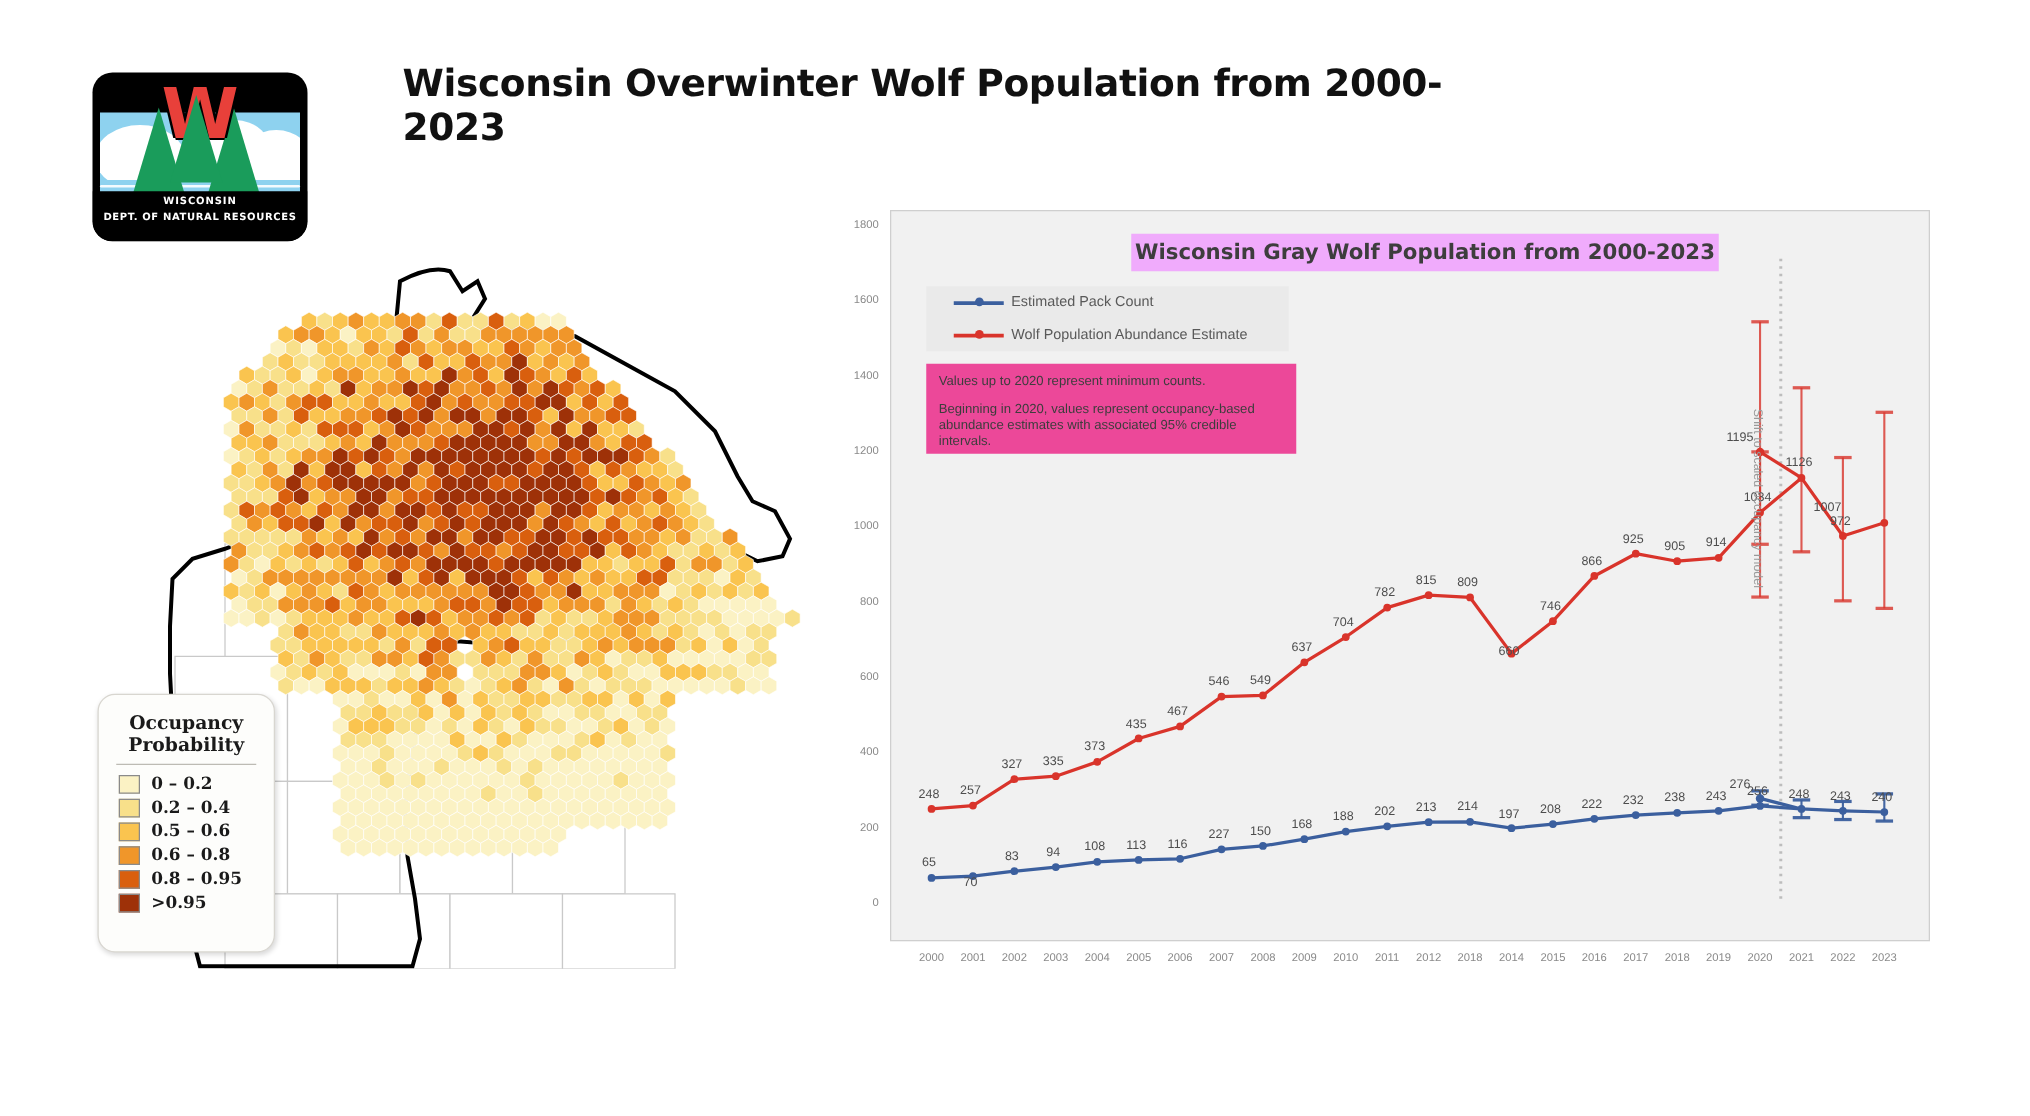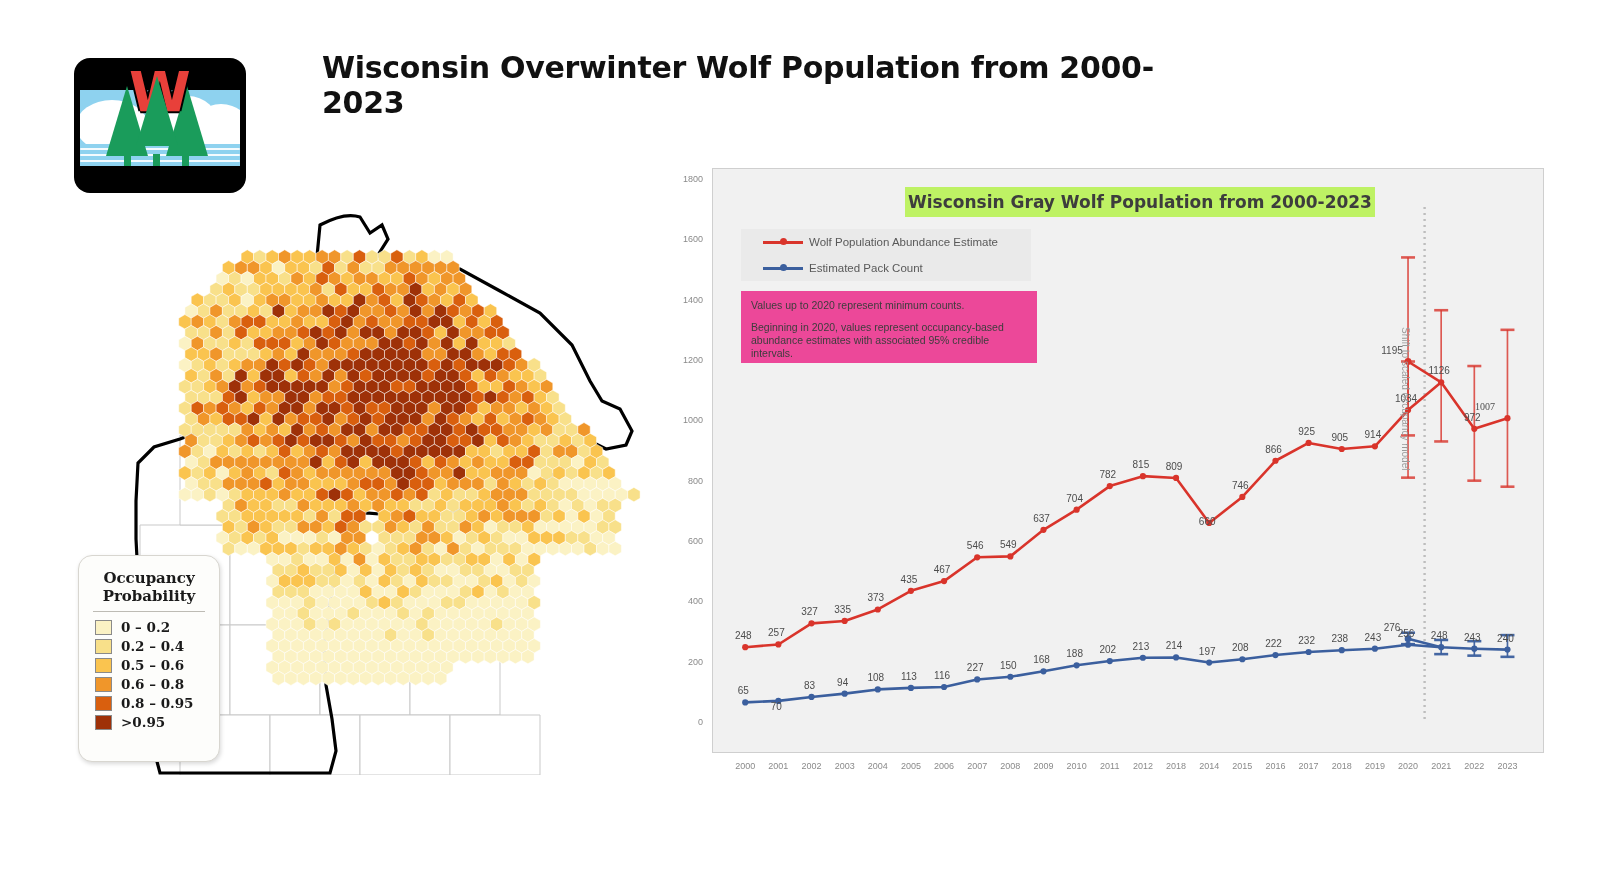--- a/index.html
+++ b/index.html
@@ -59,21 +59,21 @@
   }
   #map-legend .lg-rule{margin:6px 14px 7px 14px;height:1px;background:#bdbbb4;}
   .lg-row{display:flex;align-items:center;margin:0 0 3px 16px;}
   .lg-sw{width:15px;height:13px;border:1px solid #8a8a8a;margin-right:9px;flex:none;}
   .lg-lbl{font-size:13.5px;font-weight:bold;color:#1a1a1a;font-family:"DejaVu Serif",serif;}
 
   
   #chart-panel{position:absolute;left:712px;top:168px;width:830px;height:583px;
     background:#f1f1f1;border:1px solid #cfcfcf;}
   #chart-title-box{position:absolute;left:192px;top:18px;width:470px;height:30px;
-    background:#bef264;display:flex;align-items:center;justify-content:center;}
+    background:#f0abfc;display:flex;align-items:center;justify-content:center;}
   #chart-title-box span{font-size:17px;font-weight:bold;color:#3d3d3d;font-family:"DejaVu Sans",sans-serif;}
 
   #chart-legend{position:absolute;left:28px;top:60px;width:290px;height:52px;background:#eaeaea;}
   .cl-row{display:flex;align-items:center;height:26px;padding-left:22px;}
   .cl-line{width:40px;height:3px;position:relative;margin-right:6px;flex:none;}
   .cl-line i{position:absolute;left:17px;top:-2.5px;width:7px;height:7px;border-radius:50%;}
   .cl-txt{font-size:11.5px;color:#595959;}
 
   #chart-note{position:absolute;left:28px;top:122px;width:296px;height:72px;background:#ec4899;
     padding:8px 10px;box-sizing:border-box;}
@@ -106,20 +106,24 @@
     <div class="wave" style="top:10px;"></div>
     <div class="wave" style="top:16px;"></div>
   </div>
   <div class="tree t1"></div>
   <div class="tree t3"></div>
   <div class="trunk k1"></div>
   <div class="trunk k3"></div>
   <div class="logo-w">W</div>
   <div class="tree t2"></div>
   <div class="trunk k2"></div>
+  <div class="logo-blackband">
+    <div class="l1">WISCONSIN</div>
+    <div class="l2">DEPT. OF NATURAL RESOURCES</div>
+  </div>
 </div>
 
 <div id="map-panel">
   <svg id="map-svg" width="570" height="580" viewBox="0 0 570 580">
     <g id="county-lines" stroke="#c9c9c9" stroke-width="1" fill="#ffffff">
       <path d="M20,330 L20,430 L110,430 L110,330 Z"></path>
       <path d="M110,330 L110,430 L200,430 L200,330 Z"></path>
       <path d="M200,330 L200,430 L290,430 L290,330 Z"></path>
       <path d="M290,330 L290,430 L380,430 L380,330 Z"></path>
       <path d="M20,430 L20,520 L110,520 L110,430 Z"></path>
@@ -1240,30 +1244,30 @@
 </div>
 
 <div id="chart-panel">
 
   <div id="chart-title-box">
     <span>Wisconsin Gray Wolf Population from 2000-2023</span>
   </div>
 
   <div id="chart-legend">
     <div class="cl-row">
+      <span class="cl-line" style="background:#3b5f9e;">
+          <i style="background:#3b5f9e;"></i>
+        </span>
+      <span class="cl-txt">Estimated Pack Count</span>
+    </div>
+    <div class="cl-row">
       <span class="cl-line" style="background:#d9342b;">
           <i style="background:#d9342b;"></i>
         </span>
       <span class="cl-txt">Wolf Population Abundance Estimate</span>
-    </div>
-    <div class="cl-row">
-      <span class="cl-line" style="background:#3b5f9e;">
-          <i style="background:#3b5f9e;"></i>
-        </span>
-      <span class="cl-txt">Estimated Pack Count</span>
     </div>
   </div>
 
   <div id="chart-note">
     <p>Values up to 2020 represent minimum counts.</p>
     <p>Beginning in 2020, values represent occupancy-based abundance estimates with associated 95% credible intervals.</p>
   </div>
 
   <svg id="plot" viewBox="0 0 830 583">
       <line x1="711.607438016529" y1="38" x2="711.607438016529" y2="553" stroke="#bdbdbd" stroke-width="2.4" stroke-dasharray="2 4"></line>
@@ -1405,21 +1409,21 @@
       <div class="dlabel" style="left: 461.054px; top: 302.952px;">809</div>
       <div class="dlabel" style="left: 494.194px; top: 347.9px; margin-top: 10px;">660</div>
       <div class="dlabel" style="left: 527.335px; top: 321.957px;">746</div>
       <div class="dlabel" style="left: 560.475px; top: 285.757px;">866</div>
       <div class="dlabel" style="left: 593.616px; top: 267.958px;">925</div>
       <div class="dlabel" style="left: 626.756px; top: 273.992px;">905</div>
       <div class="dlabel" style="left: 659.897px; top: 271.277px;">914</div>
       <div class="dlabel" style="left: 693.037px; top: 235.077px;">1034</div>
       <div class="dlabel" style="left: 726.178px; top: 207.323px;">1126</div>
       <div class="dlabel" style="left: 759.318px; top: 253.78px;">972</div>
-      <div class="dlabel" style="left: 772px; top: 243.222px; font-family: Liberation Serif, serif;">1007</div>
+      <div class="dlabel" style="left: 749px; top: 243.222px;">1007</div>
       <div class="dlabel" style="left: 679.037px; top: 463.74px;">276</div>
       <div class="dlabel" style="left: 30.2273px; top: 527.392px;">65</div>
       <div class="dlabel" style="left: 63.3678px; top: 543px;">70</div>
       <div class="dlabel" style="left: 96.5083px; top: 521.962px;">83</div>
       <div class="dlabel" style="left: 129.649px; top: 518.643px;">94</div>
       <div class="dlabel" style="left: 162.789px; top: 514.42px;">108</div>
       <div class="dlabel" style="left: 195.93px; top: 512.912px;">113</div>
       <div class="dlabel" style="left: 229.07px; top: 512.007px;">116</div>
       <div class="dlabel" style="left: 262.211px; top: 504.465px;">227</div>
       <div class="dlabel" style="left: 295.351px; top: 501.75px;">150</div>

